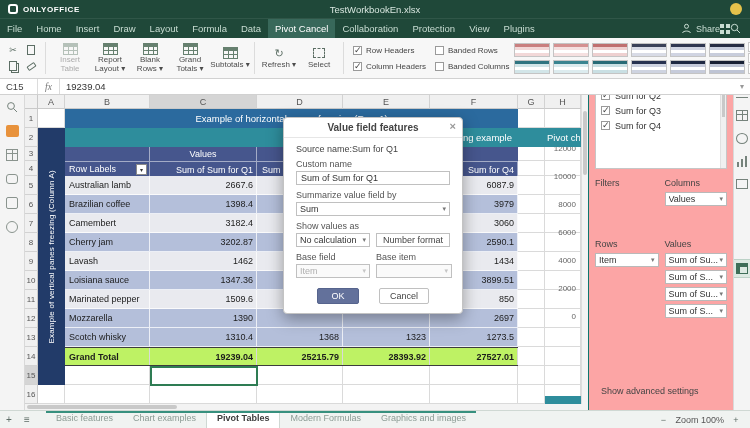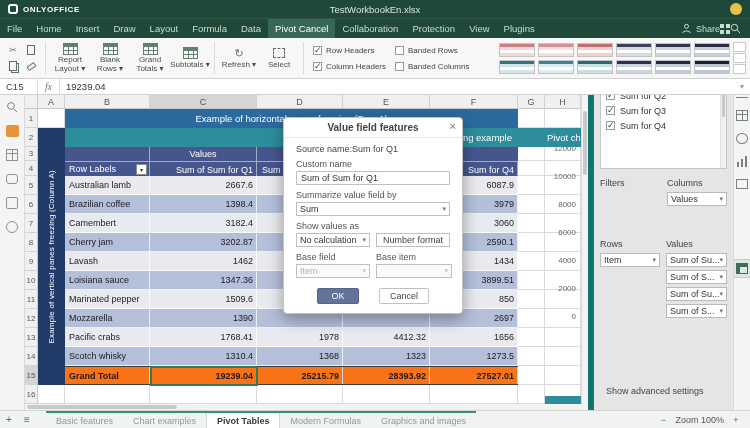--- a/index.html
+++ b/index.html
@@ -98,33 +98,33 @@
 .p-b4 .lbl{flex:1;white-space:nowrap;overflow:hidden}
 .filter-chip{width:11px;height:11px;background:#fff;border:1px solid #8a8a8a;color:#333;font-size:6px;display:flex;align-items:center;justify-content:center;flex:none}
 .hcells{display:flex}
 .p-hcell{color:#fff;display:flex;align-items:center;justify-content:flex-end;padding-right:3px;border-right:1px solid rgba(255,255,255,.5);overflow:hidden;white-space:nowrap;height:15px}
 .cC{width:107px}.cD{width:86px}.cE{width:87px}.cF{width:88px}
 .prow{display:flex;height:19px}
 .prow.a{background:#e9eaef}.prow.b{background:#b4bfda}
 .prow>div{border-right:1px solid rgba(255,255,255,.75);border-bottom:1px solid rgba(255,255,255,.75);display:flex;align-items:center;color:#1c1c1c}
 .c-label{width:85px;padding-left:4px;white-space:nowrap;overflow:hidden}
 .c-num{justify-content:flex-end;padding-right:3px}
-.p-total{display:flex;height:19px;background:#f97316;border-top:1px solid #3c3c3c;border-bottom:1px solid #3c3c3c;font-weight:bold}
+.p-total{display:flex;height:19px;background:#bef264;border-top:1px solid #3c3c3c;border-bottom:1px solid #3c3c3c;font-weight:bold}
 .p-total>div{border-right:1px solid #d9d9d9;display:flex;align-items:center;color:#1c1c1c}
 .chart-axis{position:absolute;right:12px;top:40px;width:44px;text-align:right;font-size:8px;color:#666;z-index:1}
 .chart-axis div{height:28px;line-height:28px}
 .chart-frag{position:absolute;left:520px;top:301px;width:36px;height:8px;background:#2e8d9c;z-index:1}
 .sel-box{position:absolute;left:125px;top:271px;width:108px;height:20px;border:2px solid #2e7c53;z-index:4;pointer-events:none}
 .v-scroll{position:absolute;right:0;top:0;bottom:0;width:7px;background:#f3f3f3;border-left:1px solid #ddd;z-index:6}
 .v-thumb{position:absolute;left:1px;top:16px;width:4px;height:64px;background:#c9c9c9;border-radius:2px}
 .h-scroll{position:absolute;left:25px;top:404px;width:563px;height:6px;background:#f3f3f3;z-index:6}
 .h-thumb{position:absolute;left:2px;top:1px;width:150px;height:4px;background:#c9c9c9;border-radius:2px}
 
 
-.panel{position:absolute;left:588px;top:79px;width:145px;height:331px;background:#e5e5e5;border-left:6px solid #0f766e;padding:6px;font-size:9px;z-index:10}
+.panel{position:absolute;left:588px;top:79px;width:145px;height:331px;background:#fca5a5;border-left:1px solid #0f766e;padding:6px;font-size:9px;z-index:10}
 .field-list{position:relative;background:#fff;border:1px solid #c6c6c6;height:84px;padding-top:2px;overflow:hidden}
 .field-row{display:flex;align-items:center;gap:5px;height:15px;padding-left:5px;color:#333}
 .fl-scroll{position:absolute;right:0;top:0;bottom:0;width:6px;background:#f0f0f0;border-left:1px solid #e0e0e0}
 .fl-thumb{position:absolute;top:1px;left:1px;width:3px;height:30px;background:#c9c9c9}
 .panel-cols{display:flex;gap:6px;margin-top:9px}
 .panel-cols.second{margin-top:30px}
 .pcol1{width:64px}.pcol2{width:63px}
 .plabel{color:#444;margin-bottom:4px}
 .chip{height:14px;background:#fff;border:1px solid #b9b9b9;display:flex;align-items:center;padding:0 3px;margin-bottom:3px;color:#333}
 .chip .t{flex:1;overflow:hidden;white-space:nowrap}
@@ -142,21 +142,21 @@
  linear-gradient(#76837c,#76837c) 5px bottom/2px 8px no-repeat,
  linear-gradient(#76837c,#76837c) 9px bottom/2px 11px no-repeat}
 .rb-image{border:1px solid #76837c;height:10px}
 .rb-active{width:17px;display:flex;justify-content:center;padding:3px 0;background:#dce9e2;border-top:1px solid #bcd2c7;border-bottom:1px solid #bcd2c7;margin-top:58px}
 .rb-pivot{width:12px;height:11px;border:1px solid #3e6e58;background:linear-gradient(#3e6e58,#3e6e58) 0 0/100% 3px no-repeat,linear-gradient(#3e6e58,#3e6e58) 0 0/3px 100% no-repeat}
 
 
 .statusbar{position:absolute;left:0;top:410px;width:750px;height:18px;background:#f0f3f1;border-top:1px solid #cfd8d3;display:flex;align-items:center;font-size:9px;z-index:20}
 .sb-btn{width:18px;height:100%;display:flex;align-items:center;justify-content:center;color:#5d6d66;font-size:10px}
 .sheet-tabs{display:flex;height:100%;border-top:2px solid #37907e;margin-left:10px}
-.sheet-tab{display:flex;align-items:center;padding:6px 10px;height:100%;color:#8c9c95;white-space:nowrap}
+.sheet-tab{display:flex;padding:0 10px;height:100%;color:#8c9c95;white-space:nowrap}
 .sheet-tab.active{background:#fff;color:#3c3c3c;font-weight:bold;border-left:1px solid #cfd8d3;border-right:1px solid #cfd8d3}
 .zoom{margin-left:auto;display:flex;align-items:center;gap:6px;padding-right:8px;color:#555}
 .zoom-btn{width:12px;text-align:center;color:#5d6d66}
 
 
 .dialog{position:absolute;left:283px;top:117px;width:180px;background:#fff;border:1px solid #c3c3c3;border-radius:4px;box-shadow:0 5px 16px rgba(0,0,0,.35);z-index:50;font-size:9px}
 .dlg-head{height:20px;display:flex;align-items:center;justify-content:center;position:relative;border-bottom:1px solid #e6e6e6;font-size:10px;font-weight:bold;color:#444}
 .dlg-close{position:absolute;right:6px;top:3px;color:#999;font-size:11px;line-height:1}
 .dlg-body{padding:6px 12px 9px}
 .dlg-src{margin-bottom:4px;color:#444}
@@ -269,20 +269,26 @@
           <span class="shape-doc"></span>
         </div>
       <div class="clip-ico">
           <span class="shape-copy"></span>
         </div>
       <div class="clip-ico">
           <span class="shape-brush"></span>
         </div>
     </div>
     <div class="tsep"></div>
+    <div class="big-btn disabled">
+      <span class="bi">
+          <span class="tbl-ico"></span>
+        </span>
+      <span>Insert Table</span>
+    </div>
     <div class="big-btn">
       <span class="bi">
           <span class="tbl-ico"></span>
         </span>
       <span><span>Report Layout</span> <span>▾</span></span>
     </div>
     <div class="big-btn">
       <span class="bi">
           <span class="tbl-ico"></span>
         </span>
@@ -515,27 +521,20 @@
           </div>
 
           <div class="prow b">
             <div class="c-label">Mozzarella</div>
             <div class="c-num cC">1390</div>
             <div class="c-num cD"></div>
             <div class="c-num cE"></div>
             <div class="c-num cF">2697</div>
           </div>
 
-          <div class="prow a">
-            <div class="c-label">Pacific crabs</div>
-            <div class="c-num cC">1768.41</div>
-            <div class="c-num cD">1978</div>
-            <div class="c-num cE">4412.32</div>
-            <div class="c-num cF">1656</div>
-          </div>
 
           <div class="prow b">
             <div class="c-label">Scotch whisky</div>
             <div class="c-num cC">1310.4</div>
             <div class="c-num cD">1368</div>
             <div class="c-num cE">1323</div>
             <div class="c-num cF">1273.5</div>
           </div>
         </div>
       <div class="p-total">

